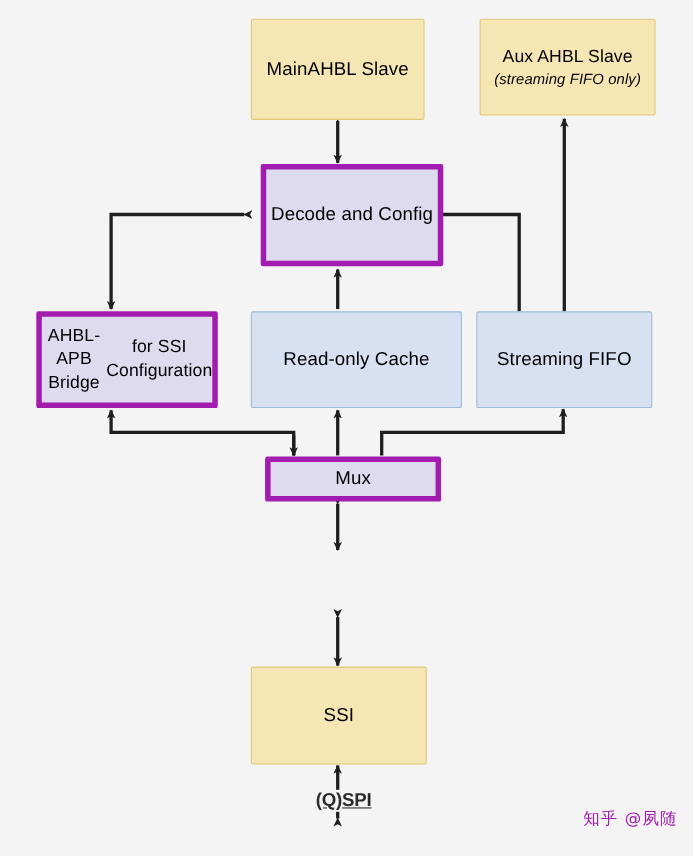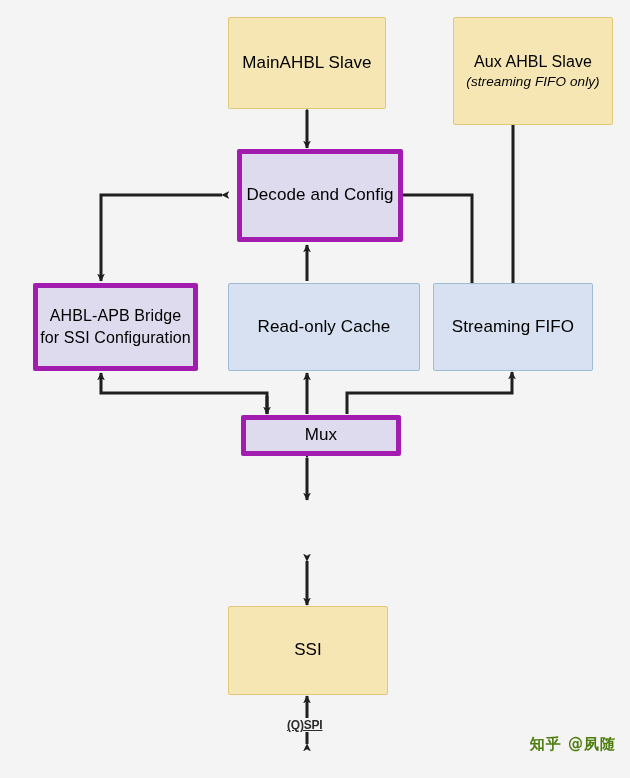--- a/index.html
+++ b/index.html
@@ -29,37 +29,36 @@
   .n-blue{background:#d7e1f1;border:1px solid #9dbcd8;}
 
   .fs17{font-size:17px;}
   .fs16{font-size:16px;}
   .fs14{font-size:13.5px;font-style:italic;}
 
   #svg-layer{position:absolute;left:0;top:0;width:630px;height:778px;pointer-events:none;}
 
   .edge-label{
     position:absolute;
-    font-size:12px;
+    font-size:17px;
     font-weight:bold;
     color:#2b2b2b;
     letter-spacing:-.2px;
     background:#f4f4f4;
     padding:0 1px;
     text-decoration:underline;
   }
   .watermark{
     position:absolute;
     right:14px;bottom:24px;
     font-size:15px;
-    color:#4d7c0f;
+    color:#a21caf;
     letter-spacing:1px;
     white-space:nowrap;
     font-family:"DejaVu Sans", sans-serif;
-    font-weight:bold;
   }
 </style>
 </head>
 <body>
 
 <div id="canvas">
 
   <svg id="svg-layer" viewBox="0 0 630 778">
     <defs>
       <marker id="ah" markerWidth="9" markerHeight="9" refX="7.4" refY="4.5" orient="auto" markerUnits="userSpaceOnUse">
@@ -94,30 +93,30 @@
       <line x1="307" y1="561" x2="307" y2="605" marker-start="url(#ah2)" marker-end="url(#ah)"></line>
 
       <line x1="307" y1="744" x2="307" y2="696" marker-start="url(#ah2)" marker-end="url(#ah)"></line>
     </g>
   </svg>
 
   <div class="node n-yellow fs17" style="left:228px;top:17px;width:158px;height:92px;">
     <span>MainAHBL Slave</span>
   </div>
 
-  <div class="node n-yellow" style="left:453px;top:17px;width:160px;height:108px;flex-direction:column;">
+  <div class="node n-yellow" style="left:436px;top:17px;width:160px;height:88px;flex-direction:column;">
     <span class="fs16">Aux AHBL Slave</span>
     <span class="fs14">(streaming FIFO only)</span>
   </div>
 
   <div class="node n-purple fs17" style="left:224px;top:149px;width:166px;height:93px;">
     <span>Decode and Config</span>
   </div>
 
-  <div class="node n-purple" style="left:20px;top:283px;width:165px;height:88px;flex-direction:column;align-items:center;">
+  <div class="node n-purple" style="left:20px;top:283px;width:165px;height:88px;flex-direction:row;align-items:center;">
     <span class="fs16">AHBL-APB Bridge</span>
     <span class="fs16">for SSI Configuration</span>
   </div>
 
   <div class="node n-blue fs17" style="left:228px;top:283px;width:192px;height:88px;">
     <span>Read-only Cache</span>
   </div>
 
   <div class="node n-blue fs17" style="left:433px;top:283px;width:160px;height:88px;">
     <span>Streaming FIFO</span>

